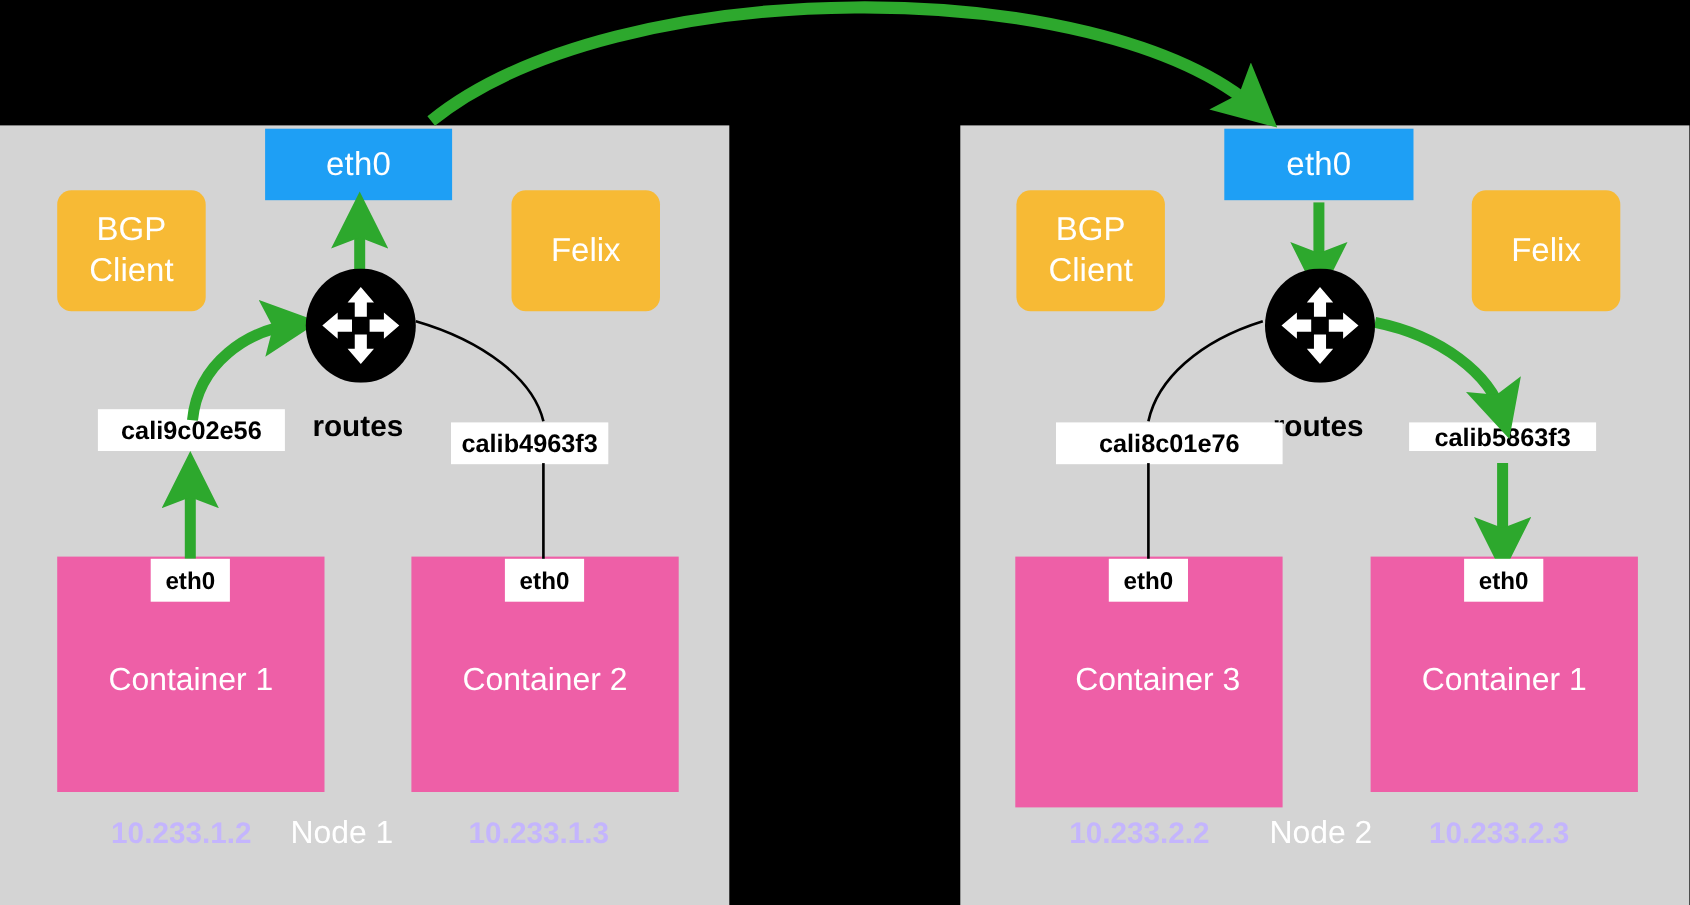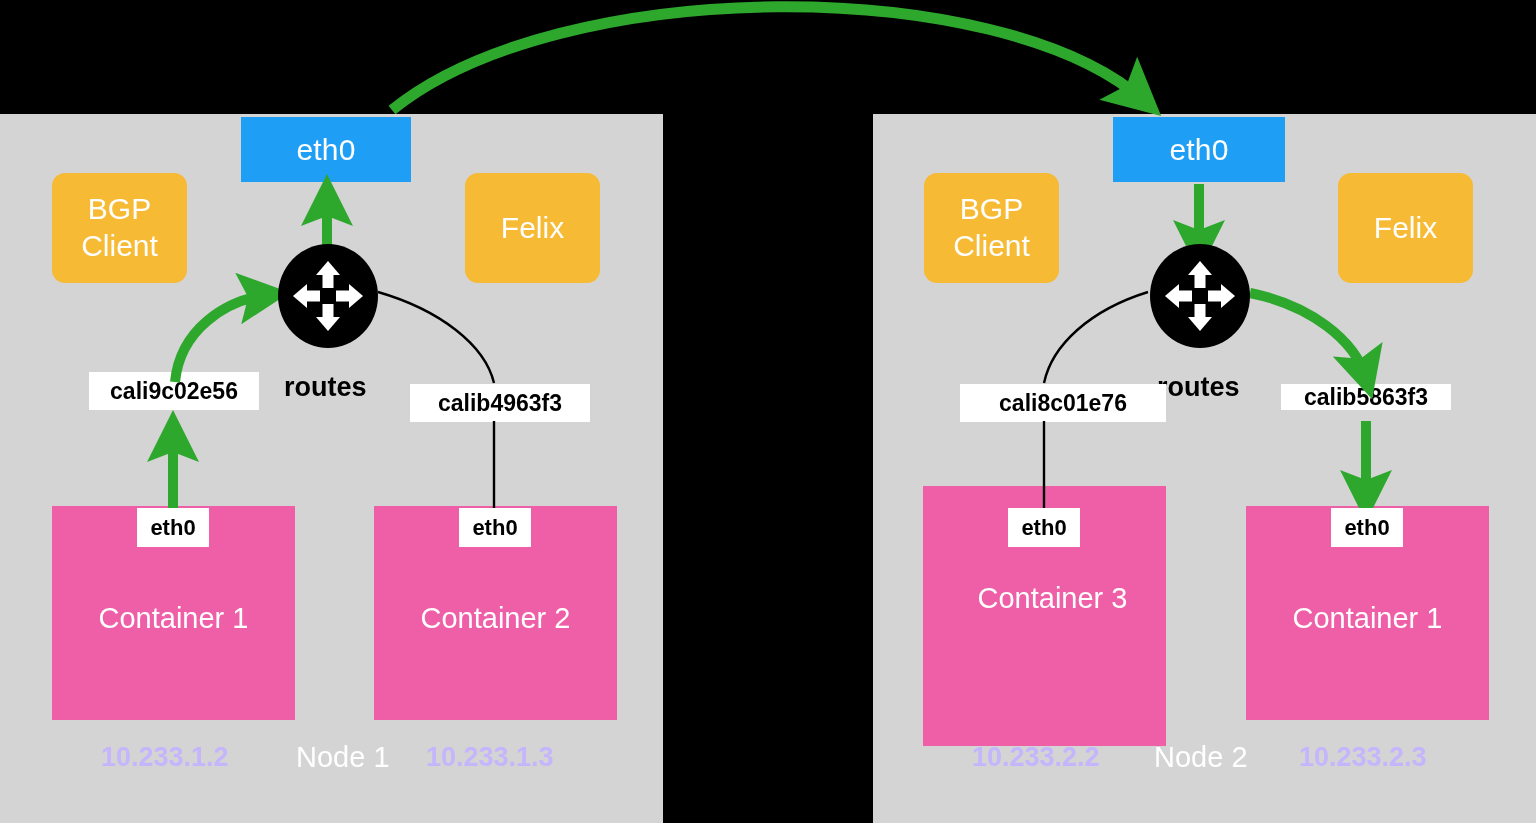--- a/index.html
+++ b/index.html
@@ -157,40 +157,40 @@
         <path d="M17,52 L31,40 L31,46.5 L44,46.5 L44,57.5 L31,57.5 L31,64 Z"></path>
         <path d="M87,52 L73,64 L73,57.5 L60,57.5 L60,46.5 L73,46.5 L73,40 Z"></path>
       </g>
     </svg>
   </div>
   <div class="routes-caption" style="left:284px; top:372px;">routes</div>
 
   <div class="veth-label" style="left:89px; top:372px; width:170px; height:38px;">
     <span>cali9c02e56</span>
   </div>
-  <div class="veth-label" style="left:410px; top:384px; width:180px; height:38px;">
+  <div class="veth-label" style="left:410px; top:384px; width:143px; height:38px;">
     <span>calib4963f3</span>
   </div>
 
   <div class="container-box" style="left:52px; top:506px; width:243px; height:214px;">
     <span class="clabel">Container 1</span>
   </div>
   <div class="eth0-tag" style="left:137px; top:508px; width:72px; height:39px;">
     <span>eth0</span>
   </div>
 
   <div class="container-box" style="left:374px; top:506px; width:243px; height:214px;">
     <span class="clabel">Container  2</span>
   </div>
   <div class="eth0-tag" style="left:459px; top:508px; width:72px; height:39px;">
     <span>eth0</span>
   </div>
 
   <div class="ip-caption" style="left:101px; top:742px;">10.233.1.2</div>
-  <div class="node-caption" style="left:296px; top:741px;">Node 1</div>
+  <div class="node-caption" style="left:264px; top:741px;">Node 1</div>
   <div class="ip-caption" style="left:426px; top:742px;">10.233.1.3</div>
 
   <div class="node-panel" id="node-panel-2"></div>
 
   <div class="eth0-host" style="left:1113px; top:117px; width:172px; height:65px;">
     <span>eth0</span>
   </div>
 
   <div class="agent-box" style="left:924px; top:173px; width:135px; height:110px;">
     <span>
@@ -216,21 +216,21 @@
   </div>
   <div class="routes-caption" style="left:1157px; top:372px;">routes</div>
 
   <div class="veth-label" style="left:960px; top:384px; width:206px; height:38px;">
     <span>cali8c01e76</span>
   </div>
   <div class="veth-label" style="left:1281px; top:384px; width:170px; height:26px;">
     <span>calib5863f3</span>
   </div>
 
-  <div class="container-box" style="left:923px; top:486px; width:243px; height:260px;padding-left:16px;">
+  <div class="container-box" style="left:923px; top:506px; width:243px; height:228px;padding-left:16px;">
     <span class="clabel">Container 3</span>
   </div>
   <div class="eth0-tag" style="left:1008px; top:508px; width:72px; height:39px;">
     <span>eth0</span>
   </div>
 
   <div class="container-box" style="left:1246px; top:506px; width:243px; height:214px;">
     <span class="clabel">Container  1</span>
   </div>
   <div class="eth0-tag" style="left:1331px; top:508px; width:72px; height:39px;">

